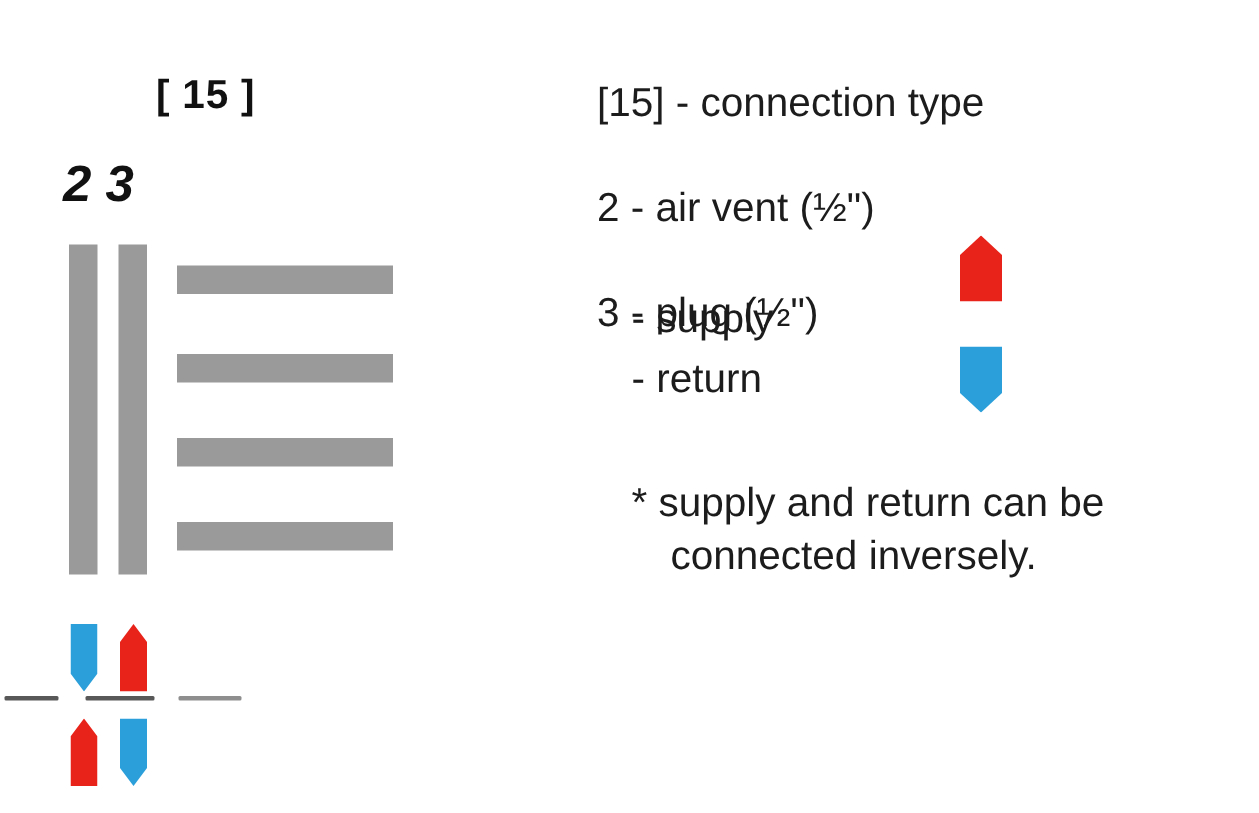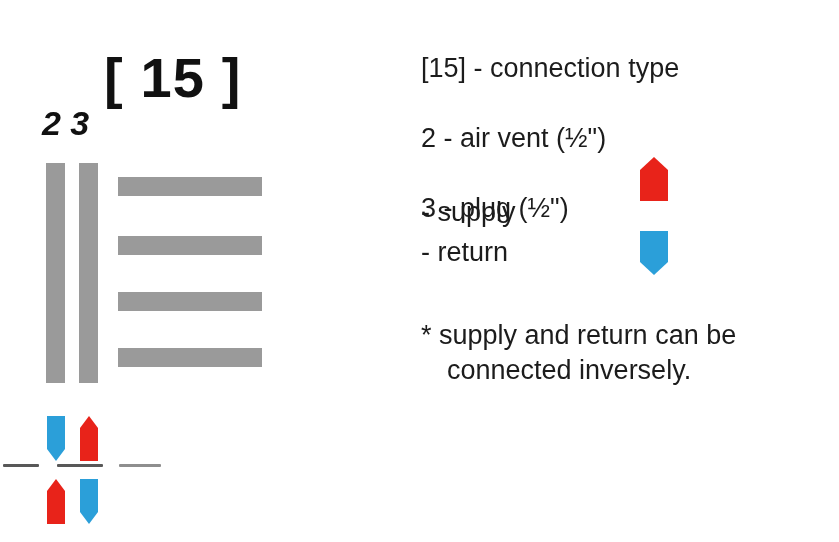--- a/index.html
+++ b/index.html
@@ -86,21 +86,21 @@
   .footnote-line-2 {
     display: block;
     padding-left: 26px;
   }
 </style>
 </head>
 <body>
 
 <div id="canvas">
 
-  <div class="label-bracket" style="left:104px; top:50px; font-size:56px;text-align:center;">[ 15 ]</div>
+  <div class="label-bracket" style="left:104px; top:50px; font-size:27px;text-align:center;">[ 15 ]</div>
 
   <div class="label-ports" style="left:42px; top:106px; font-size:34px;font-style:italic;">2 3</div>
 
   <div class="pipe-vertical" style="left:46px; top:163px; width:19px; height:220px;"></div>
   <div class="pipe-vertical" style="left:79px; top:163px; width:19px; height:220px;"></div>
 
   <div class="fin-horizontal" style="left:118px; top:177px; width:144px; height:19px;"></div>
   <div class="fin-horizontal" style="left:118px; top:236px; width:144px; height:19px;"></div>
   <div class="fin-horizontal" style="left:118px; top:292px; width:144px; height:19px;"></div>
   <div class="fin-horizontal" style="left:118px; top:348px; width:144px; height:19px;"></div>
@@ -124,21 +124,21 @@
     <svg viewBox="0 0 18 45" preserveAspectRatio="none" aria-hidden="true">
       <polygon points="9,0 18,12 18,45 0,45 0,12" fill="#e8231a"></polygon>
     </svg>
   </div>
   <div class="arrow" style="left:80px; top:479px; width:18px; height:45px;">
     <svg viewBox="0 0 18 45" preserveAspectRatio="none" aria-hidden="true">
       <polygon points="0,0 18,0 18,33 9,45 0,33" fill="#2b9fd9"></polygon>
     </svg>
   </div>
 
-  <div class="legend-block" style="left:421px; top:16px; font-size:27px;">
+  <div class="legend-block" style="left:398px; top:16px; font-size:27px;">
     <div class="legend-line">[15] - connection type</div>
     <div class="legend-line">2 - air vent (½")</div>
     <div class="legend-line">3 - plug (½")</div>
   </div>
 
   <div class="legend-pair" style="left:421px; top:233px; font-size:27px;">- return</div>
   <div class="legend-pair" style="left:421px; top:193px; font-size:27px;">- supply</div>
 
   <div class="arrow" style="left:640px; top:157px; width:28px; height:44px;">
     <svg viewBox="0 0 28 44" preserveAspectRatio="none" aria-hidden="true">

